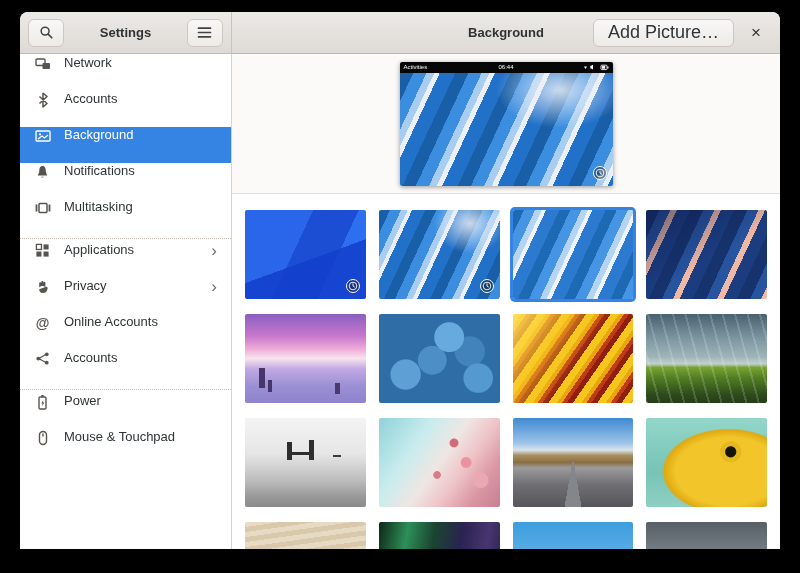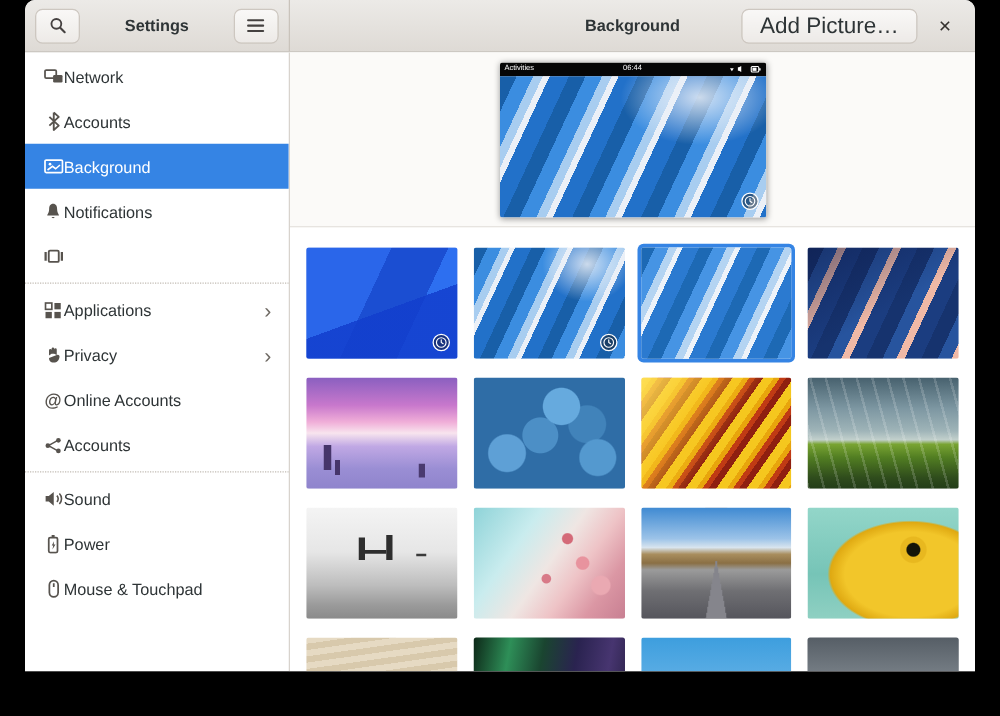--- a/index.html
+++ b/index.html
@@ -1,18 +1,18 @@
 <!DOCTYPE html>
 <html><head>
 <meta charset="utf-8">
 <style>
   * { margin:0; padding:0; box-sizing:border-box; }
   html,body { width:800px; height:573px; background:#000; overflow:hidden;
               font-family:"Liberation Sans","DejaVu Sans",sans-serif; }
-  .window { position:absolute; left:20px; top:0; width:760px; height:537px;
+  .window { position:absolute; left:20px; top:12px; width:760px; height:537px;
             border-radius:8px 8px 0 0; overflow:hidden; background:#fff;
             box-shadow:0 6px 22px rgba(0,0,0,.55); display:flex; flex-direction:column; }
 
   
   .headerbar { height:42px; flex:0 0 42px; display:flex;
                background:linear-gradient(#eceae7,#dedad5); border-bottom:1px solid #bfb9b1; }
   .header-left { width:212px; flex:0 0 212px; display:flex; align-items:center;
                  justify-content:space-between; padding:0 8px; border-right:1px solid #c9c3bb; }
   .hbtn { width:36px; height:28px; border-radius:6px; border:1px solid #cdc7c0;
           background:linear-gradient(#f9f8f7,#edeae7); display:flex; align-items:center;
@@ -22,22 +22,22 @@
   .addpic { position:absolute; right:46px; height:28px; padding:0 14px; border-radius:6px;
             border:1px solid #cdc7c0; background:linear-gradient(#f9f8f7,#edeae7);
             font-size:18px; color:#2e3436; display:flex; align-items:center; }
   .closebtn { position:absolute; right:12px; width:24px; height:24px; display:flex;
               align-items:center; justify-content:center; font-size:17px; color:#35322f; }
 
   
   .bodyarea { flex:1; display:flex; min-height:0; }
   .sidebar { width:212px; flex:0 0 212px; background:#fff; border-right:1px solid #d8d3cd;
              overflow:hidden; padding-top:1px; }
-  .row { height:36px; display:flex; align-items:center; padding:0 10px 0 14px;
-         font-size:13px; color:#2e3436; gap:0; }
+  .row { height:36px; display:flex; align-items:flex-start; padding:0 10px 0 14px;
+         font-size:13px; color:#2e3436; gap:13px; }
   .row .icon { width:17px; height:17px; display:flex; align-items:center; justify-content:center;
                color:#57534e; flex:0 0 17px; }
   .row.selected { background:#3584e4; color:#ffffff; }
   .row.selected .icon { color:#ffffff; }
   .row .lbl { flex:1; white-space:nowrap; }
   .chev { font-size:17px; color:#6f6a64; line-height:1; padding-right:4px; }
   .sep { border-top:1px dotted #c2bcb4; margin:3px 0; }
   .at-glyph { font-size:14px; font-weight:bold; }
 
   
@@ -146,20 +146,21 @@
 
 
       <div class="row">
         <span class="icon">
             <svg width="16" height="16" viewBox="0 0 16 16">
               <rect x="4" y="3.5" width="8" height="9" rx="1" fill="none" stroke="currentColor" stroke-width="1.5"></rect>
               <line x1="1.5" y1="4.5" x2="1.5" y2="11.5" stroke="currentColor" stroke-width="1.8"></line>
               <line x1="14.5" y1="4.5" x2="14.5" y2="11.5" stroke="currentColor" stroke-width="1.8"></line>
             </svg>
           </span>
+        <span class="lbl">Multitasking</span>
       </div>
 
       <div class="sep"></div>
 
       <div class="row">
         <span class="icon">
             <svg width="15" height="15" viewBox="0 0 16 16">
               <rect x="1.5" y="1.5" width="5.4" height="5.4" fill="none" stroke="currentColor" stroke-width="1.4"></rect>
               <rect x="9.1" y="1.5" width="5.4" height="5.4" fill="currentColor"></rect>
               <rect x="1.5" y="9.1" width="5.4" height="5.4" fill="currentColor"></rect>
@@ -195,30 +196,20 @@
               <circle cx="3.5" cy="8" r="2" fill="currentColor"></circle>
               <circle cx="12.5" cy="3.5" r="2" fill="currentColor"></circle>
               <circle cx="12.5" cy="12.5" r="2" fill="currentColor"></circle>
             </svg>
           </span>
         <span class="lbl">Accounts</span>
       </div>
 
       <div class="sep"></div>
 
-      <div class="row">
-        <span class="icon">
-            <svg width="16" height="14" viewBox="0 0 16 14">
-              <path d="M1.5 4.8 H4 L8 1.5 V12.5 L4 9.2 H1.5 Z" fill="currentColor"></path>
-              <path d="M10.5 4.5 a3.5 3.5 0 0 1 0 5" fill="none" stroke="currentColor" stroke-width="1.3"></path>
-              <path d="M12.5 2.8 a6 6 0 0 1 0 8.4" fill="none" stroke="currentColor" stroke-width="1.3"></path>
-            </svg>
-          </span>
-        <span class="lbl">Sound</span>
-      </div>
 
       <div class="row">
         <span class="icon">
             <svg width="13" height="16" viewBox="0 0 13 16">
               <rect x="5.3" y="1" width="2.4" height="1.8" fill="currentColor"></rect>
               <rect x="3" y="3" width="7" height="12" rx="1.2" fill="none" stroke="currentColor" stroke-width="1.4"></rect>
               <path d="M7.2 6 L5.4 9.4 H6.6 L5.9 12.6 L8.4 8.6 H7 Z" fill="currentColor"></path>
             </svg>
           </span>
         <span class="lbl">Power</span>

